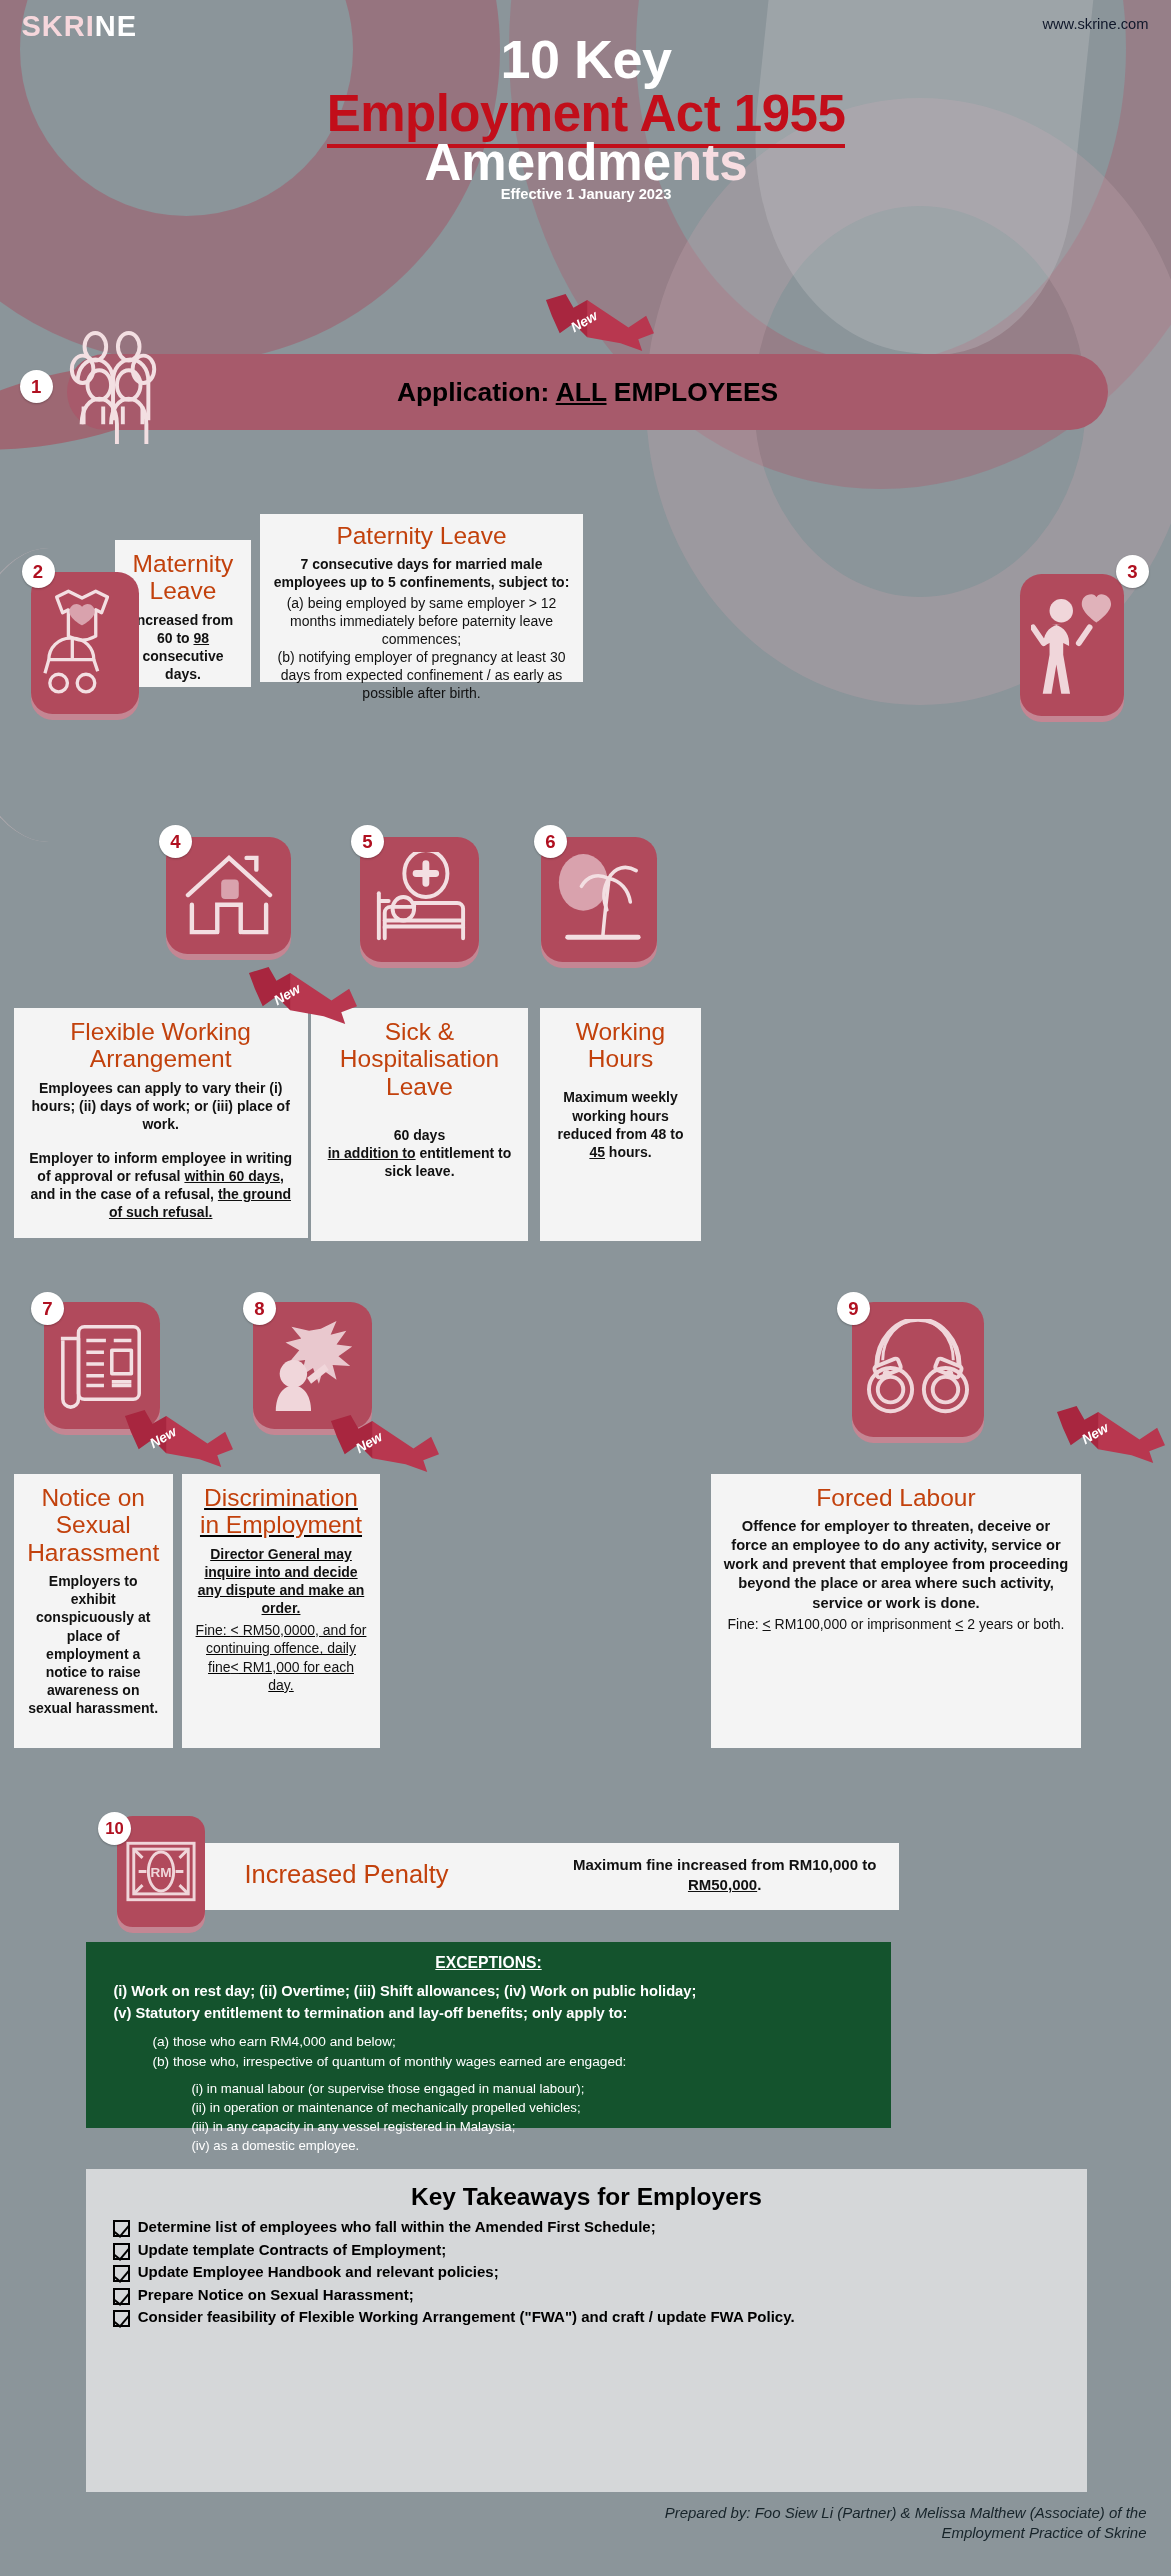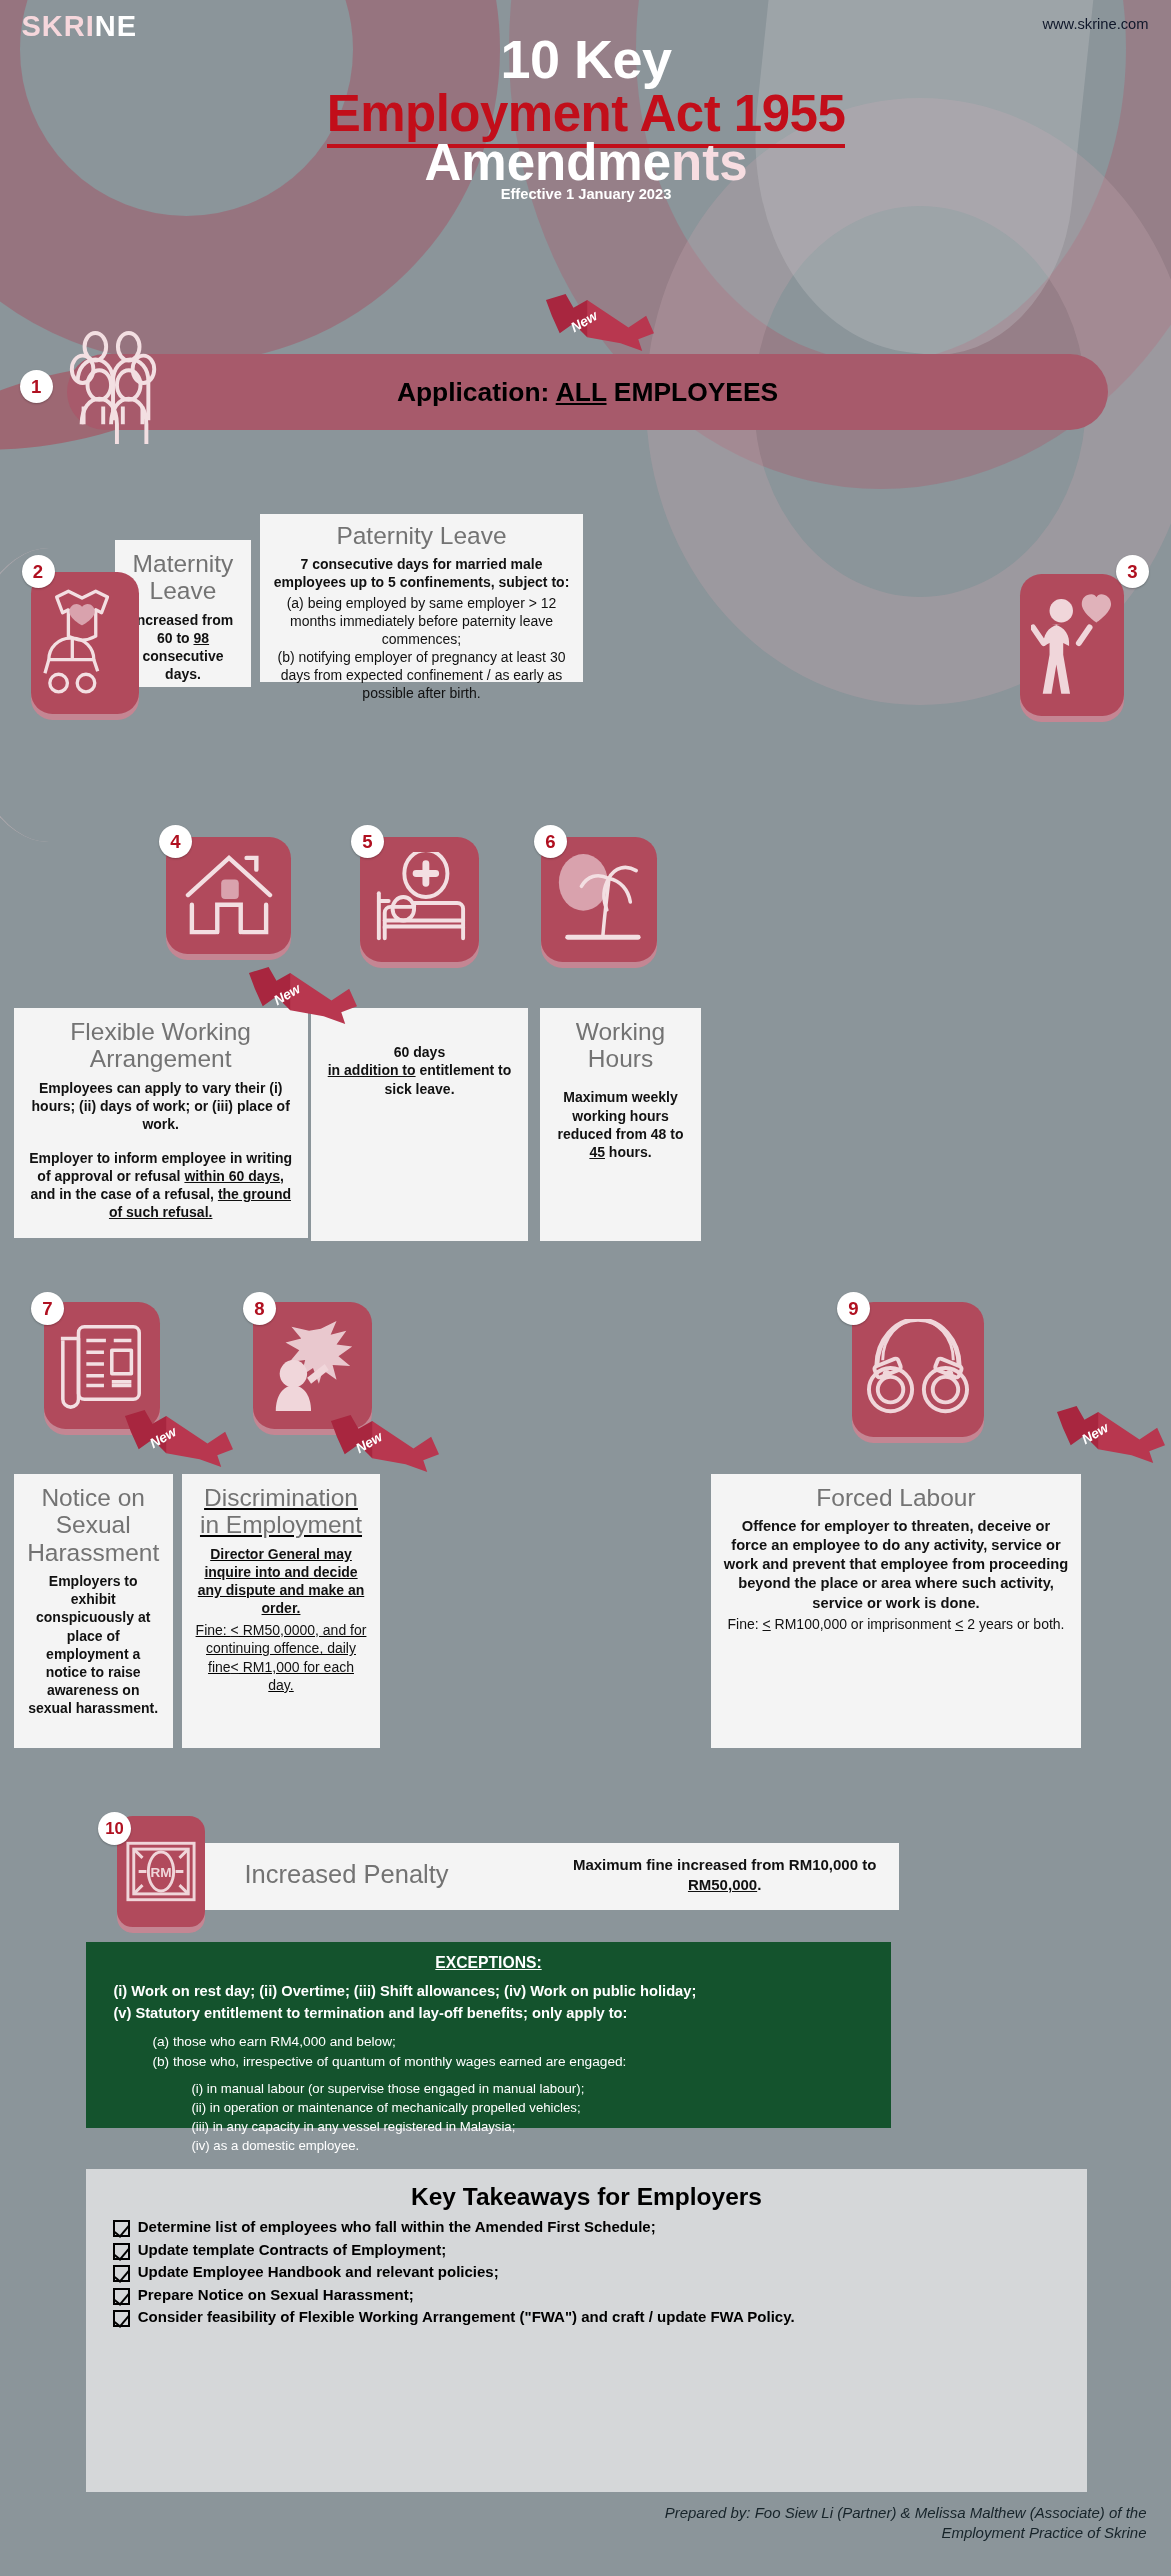--- a/index.html
+++ b/index.html
@@ -85,21 +85,21 @@
     position:absolute; background:#b14a5c; border-radius:21.5px; z-index:5;
     display:flex; align-items:center; justify-content:center;
     box-shadow:0 5.9px 0 rgba(206,132,146,.85);
   }
   .tile svg { display:block; }
   .card {
     position:absolute; background:#f4f4f4; z-index:4; padding:9.8px 11.7px 13.7px;
     text-align:center;
   }
   .card h3 {
-    color:#737373; font-weight:normal; font-size:24.5px; line-height:1.12;
+    color:#c2410c; font-weight:normal; font-size:24.5px; line-height:1.12;
     margin-bottom:5.9px;
   }
   .card p { font-size:14px; line-height:1.30; color:#111; }
   .card p.b { font-weight:bold; }
   .u { text-decoration:underline; }
 
   
   .ribbon { position:absolute; z-index:8; width:110px; height:57px; }
   .ribbon .txt {
     position:absolute; left:25.5px; top:19.6px; color:#fff;
@@ -273,20 +273,21 @@
       <path d="M8 42 L8 88"></path>
       <path d="M8 50 L18 50"></path>
       <ellipse cx="33" cy="58" rx="11" ry="12"></ellipse>
       <path d="M44 56 L44 52 L88 52 a6 6 0 0 1 6 6 L94 76 L14 76 L14 62 a6 6 0 0 1 6 -6 L44 56"></path>
       <path d="M14 76 L14 88 M94 76 L94 88"></path>
       <path d="M14 70 L94 70"></path>
     </g>
   </svg>
 </div>
 <div class="card" style="left:311px;top:1008px;width:217px;height:233px;">
+  <h3>Sick &amp; Hospitalisation Leave</h3>
   <p class="b" style="margin-top:25.5px;">60 days</p>
   <p class="b"><span class="u">in addition to</span><span> entitlement to sick leave.</span></p>
 </div>
 
 <div class="badge" style="left:534px;top:825px;">6</div>
 <div class="tile" style="left:541px;top:837px;width:116px;height:125px;">
   <svg width="94" height="98" viewBox="0 0 96 100">
     <ellipse cx="32" cy="32" rx="25" ry="29" fill="#d9a2ad"></ellipse>
     <g fill="none" stroke="#f3dfe2" stroke-width="3.6" stroke-linecap="round">
       <path d="M58 28 C46 22 36 26 30 36"></path>

